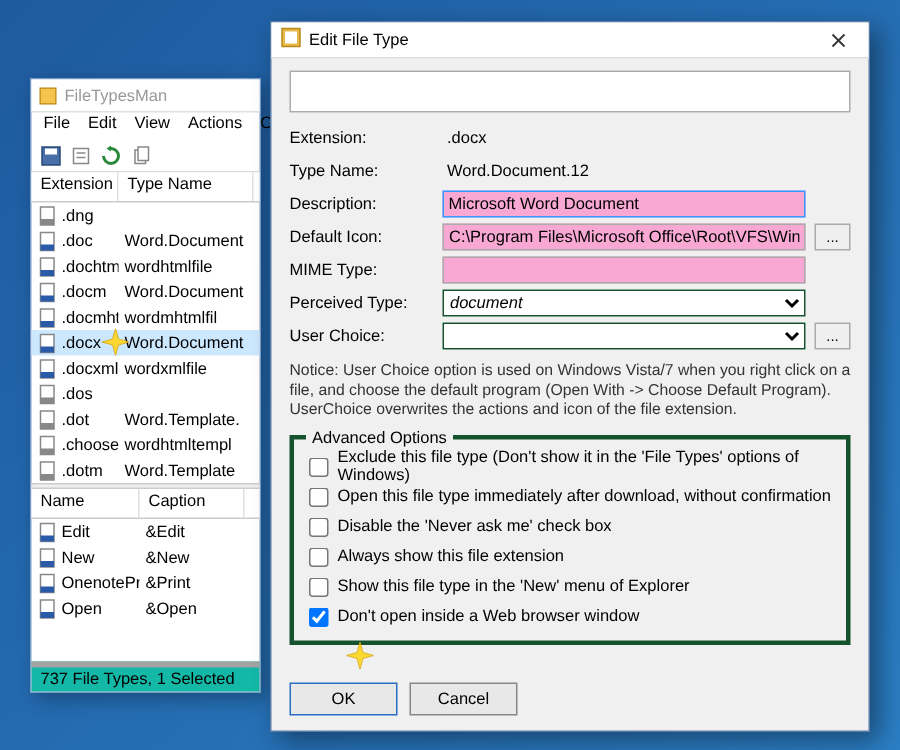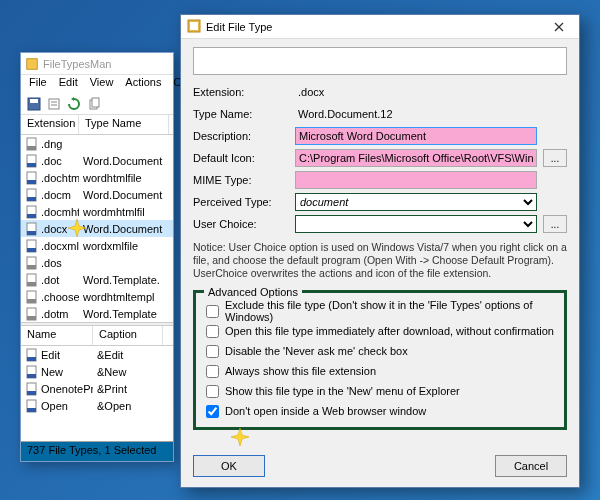--- a/index.html
+++ b/index.html
@@ -17,41 +17,41 @@
 .listview { position: relative; }
 .lv-header { display: flex; height: 20px; border-bottom: 1px solid #ccc; background: #fff; }
 .lv-header .col { padding: 2px 6px; border-right: 1px solid #e0e0e0; font-size: 11px; }
 .lv-body { }
 .lv-row { display: flex; height: 17px; align-items: center; }
 .lv-row.selected { background: #cce8ff; }
 .lv-row .cell { padding: 0 4px; white-space: nowrap; overflow: hidden; font-size: 11px; display: flex; align-items: center; }
 .fileicon { width: 14px; height: 14px; margin-right: 2px; display: inline-flex; }
 .splitter { height: 4px; background: #efefef; border-top: 1px solid #ccc; border-bottom: 1px solid #ccc; }
 .bottom-pane .lv-header .col:first-child { width: 72px; }
-.statusbar { position: absolute; bottom: 0; left: 0; right: 0; height: 20px; border-top: 1px solid #a3a3a3; padding: 2px 6px; font-size: 11px; background: #0369a1; }
+.statusbar { position: absolute; bottom: 0; left: 0; right: 0; height: 20px; border-top: 4px solid #a3a3a3; padding: 2px 6px; font-size: 11px; background: #14b8a6; }
 
 
 .dialog { position: absolute; left: 180px; top: 14px; width: 400px; height: 474px; background: #f0f0f0; border: 1px solid #5a7ca8; box-shadow: 6px 6px 16px rgba(0,0,0,0.4); display: flex; flex-direction: column; }
 .dlg-titlebar { height: 24px; background: #fff; display: flex; align-items: center; padding: 0 6px; border-bottom: 1px solid #ddd; }
 .dlg-titlebar .title { flex: 1; font-size: 11px; }
 .dlg-titlebar .close { width: 28px; height: 18px; display: flex; align-items: center; justify-content: center; cursor: default; }
 .dlg-body { padding: 8px 12px; flex: 1; display: flex; flex-direction: column; }
 .preview-box { height: 28px; border: 1px solid #aaa; background: #fff; margin-bottom: 8px; }
 .form-grid { display: grid; grid-template-columns: 96px 1fr auto; column-gap: 6px; row-gap: 4px; align-items: center; }
 .form-grid label { font-size: 11px; }
 .form-grid input[type=text] { height: 18px; border: 1px solid #aaa; padding: 0 3px; font-size: 11px; width: 100%; background: #f9a8d4; }
 .form-grid input.hl { border: 1px solid #3399ff; }
 .form-grid select { height: 18px; border: 1px solid #14532d; font-size: 11px; width: 100%; background: #fff; font-style: italic; }
 .btn-small { width: 24px; height: 18px; border: 1px solid #aaa; background: #efefef; font-size: 10px; display: flex; align-items: center; justify-content: center; }
 .notice { font-size: 10.5px; color: #333; margin: 8px 0 10px; line-height: 1.25; }
 .fieldset { border: 3px solid #14532d; padding: 8px 10px 6px; position: relative; }
 .fieldset .legend { position: absolute; top: -7px; left: 8px; background: #f0f0f0; padding: 0 4px; font-size: 11px; }
 .chk-row { display: flex; align-items: center; height: 20px; gap: 6px; font-size: 11px; }
 .chk-row input { width: 13px; height: 13px; }
-.dlg-buttons { display: flex; justify-content: space-between; gap: 8px; padding: 8px 12px 10px; }
+.dlg-buttons { display: flex; justify-content: flex-start; gap: 8px; padding: 8px 12px 10px; }
 .dlg-buttons button { width: 72px; height: 22px; border: 1px solid #888; background: #e8e8e8; font-size: 11px; }
 .dlg-buttons button.primary { border: 1px solid #2a6fc4; }
 
 .cursor-star { position: absolute; width: 18px; height: 18px; pointer-events: none; }
 .col-ext { width: 58px; }
 .col-type { width: 90px; }
 .col-name { width: 72px; }
 .col-cap { width: 70px; }
 </style>
 </head>

